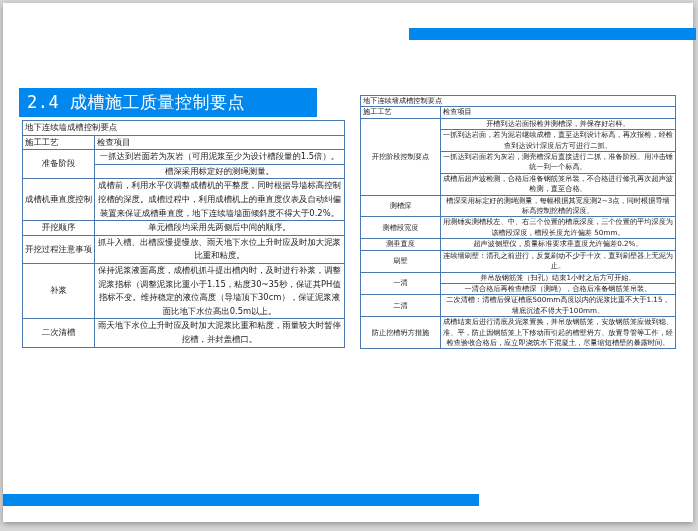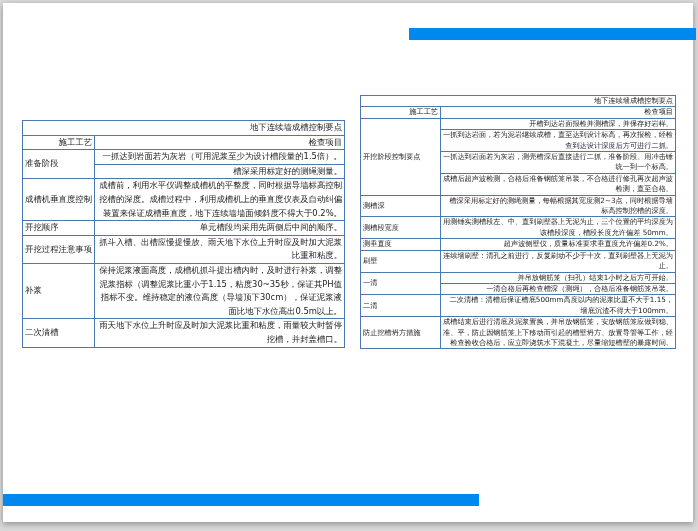--- a/index.html
+++ b/index.html
@@ -18,34 +18,35 @@
     font-family: "DejaVu Sans Mono", monospace; font-size: 17px; line-height: 29px;
     padding-left: 8px; letter-spacing: 0.5px; white-space: nowrap;
   }
   table.qc {
     position: absolute; border-collapse: collapse; table-layout: fixed;
     font-size: 7.2px; color: #222; background: #fff;
   }
   table.qc td {
     border: 1px solid #4a78b0; padding: 0 2px; vertical-align: middle; line-height: 10px;
   }
-  table.qc td.c { text-align: right; }
-  table.qc td.k { }
-  table.qc td.t { text-align: right; margin-left: 32px; }
+  table.qc td.c { text-align: left; }
+  table.qc td.k { text-align: center; }
+  table.qc td.t { text-align: center; margin-left: 32px; }
   #left-table { left: 19px; top: 117px; width: 323px; font-size: 8.4px; }
   #left-table td { line-height: 13.6px; }
   #right-table { left: 357px; top: 92px; width: 316px; }
   #right-table td { line-height: 10.4px; }
 </style>
 </head>
 <body>
 
 <div class="slide">
   <div class="bar-top"></div>
 
+  <div class="title-box">2.4 成槽施工质量控制要点</div>
 
   <table class="qc" id="left-table">
     <colgroup>
         <col style="width:72px">
         <col>
       </colgroup>
     <tbody>
         <tr>
       <td class="c" colspan="2">地下连续墙成槽控制要点</td>
     </tr>
@@ -108,21 +109,21 @@
     </tr>
     <tr>
       <td class="t">成槽后超声波检测，合格后准备钢筋笼吊装，不合格进行修孔再次超声波检测，直至合格。</td>
     </tr>
     <tr>
       <td class="k">测槽深</td>
       <td class="t">槽深采用标定好的测绳测量，每幅根据其宽度测2~3点，同时根据导墙标高控制挖槽的深度。</td>
     </tr>
     <tr>
       <td class="k">测槽段宽度</td>
-      <td class="t">用测锤实测槽段左、中、直到刷壁器上无泥为止，三个位置的平均深度为该槽段深度，槽段长度允许偏差 50mm。</td>
+      <td class="t">用测锤实测槽段左、中、右三个位置的槽底深度，三个位置的平均深度为该槽段深度，槽段长度允许偏差 50mm。</td>
     </tr>
     <tr>
       <td class="k">测垂直度</td>
       <td class="t">超声波侧壁仪，质量标准要求垂直度允许偏差0.2%。</td>
     </tr>
     <tr>
       <td class="k">刷壁</td>
       <td class="t">连续墙刷壁：清孔之前进行，反复刷动不少于十次，直到刷壁器上无泥为止。</td>
     </tr>
     <tr>

